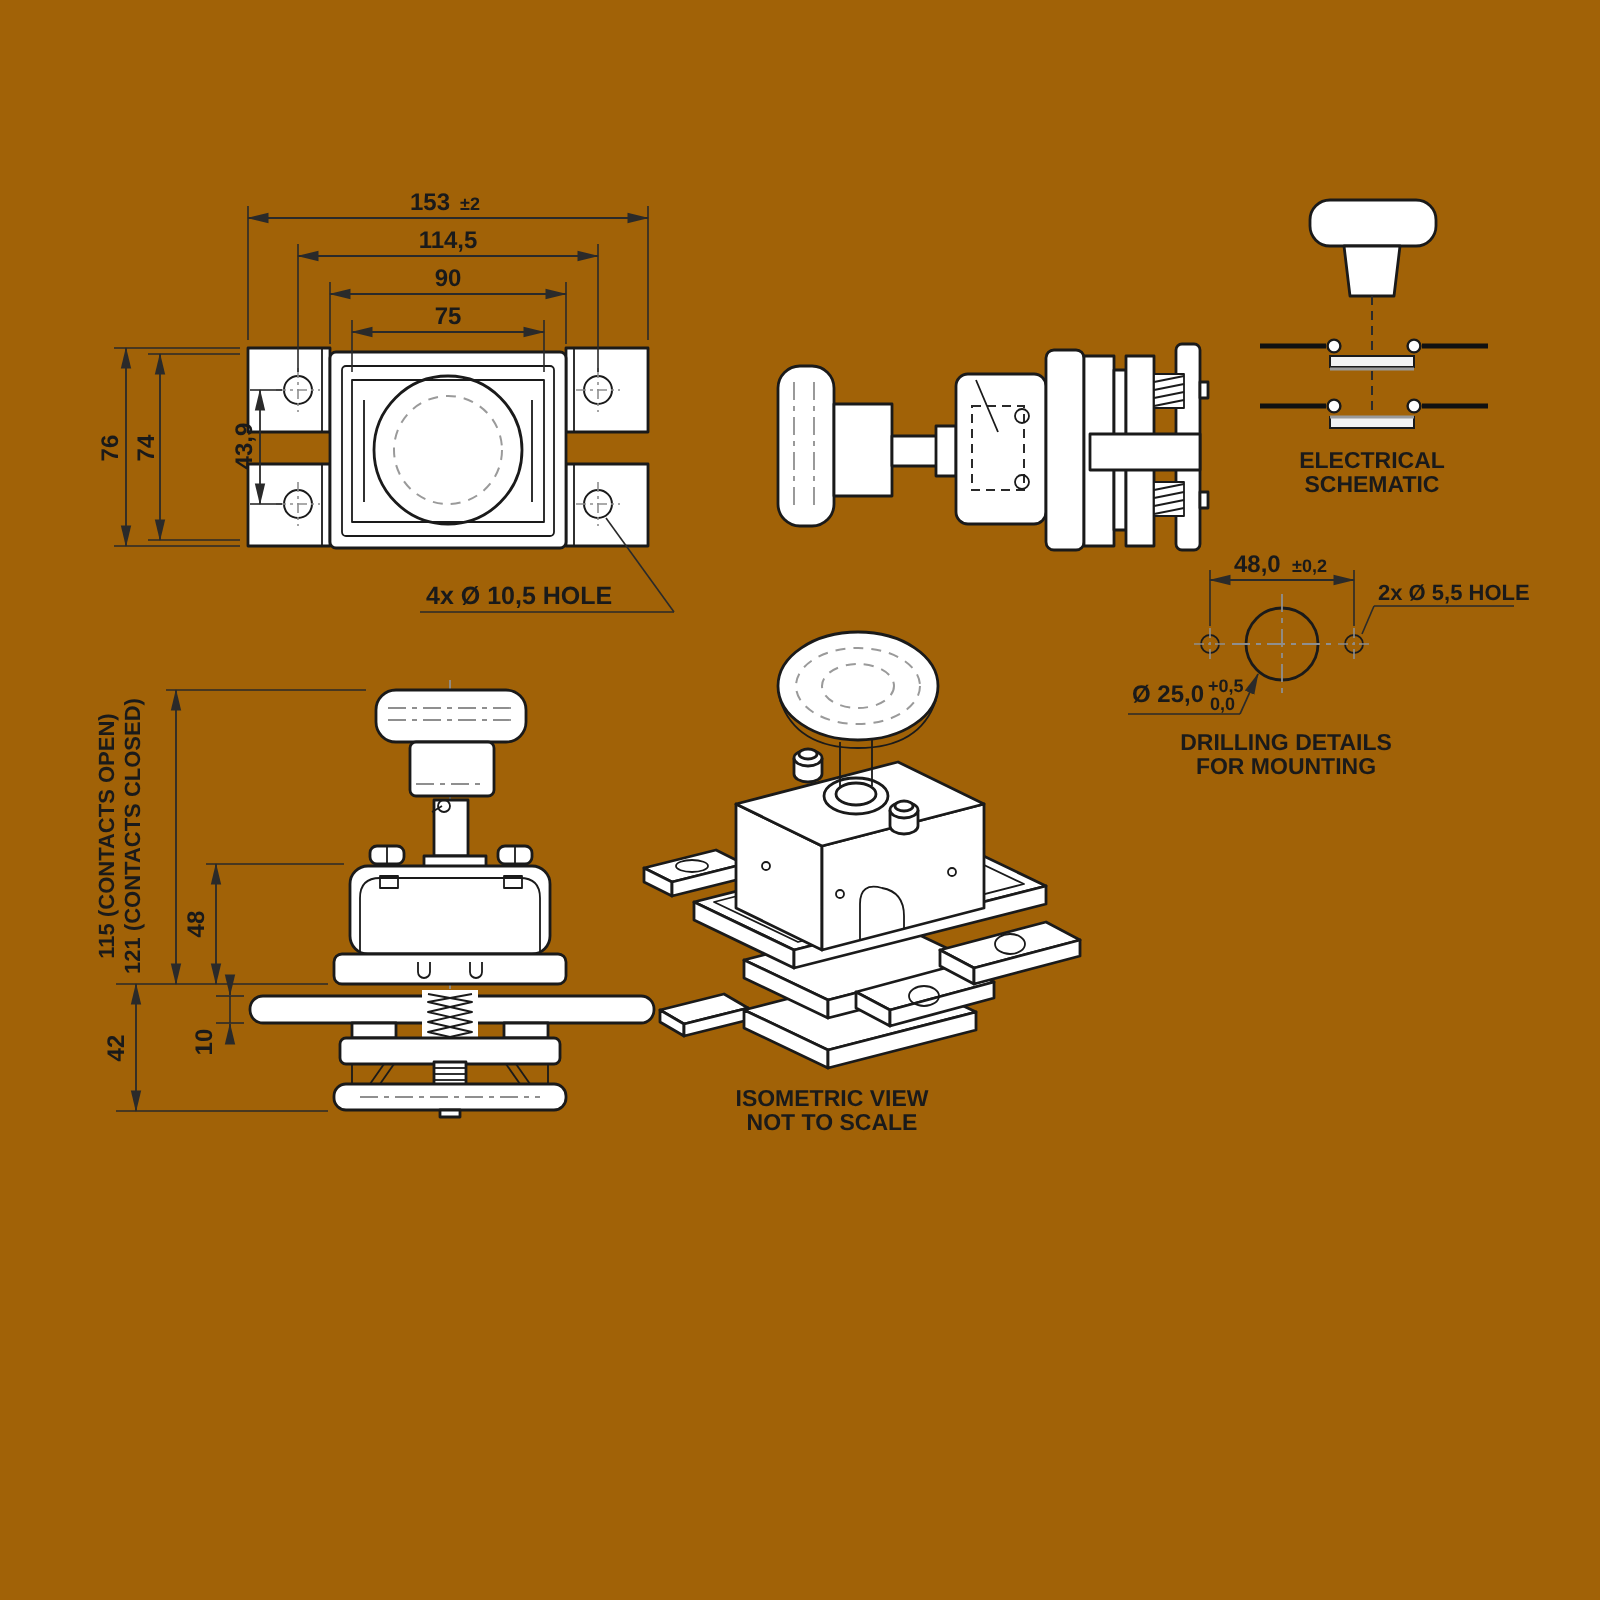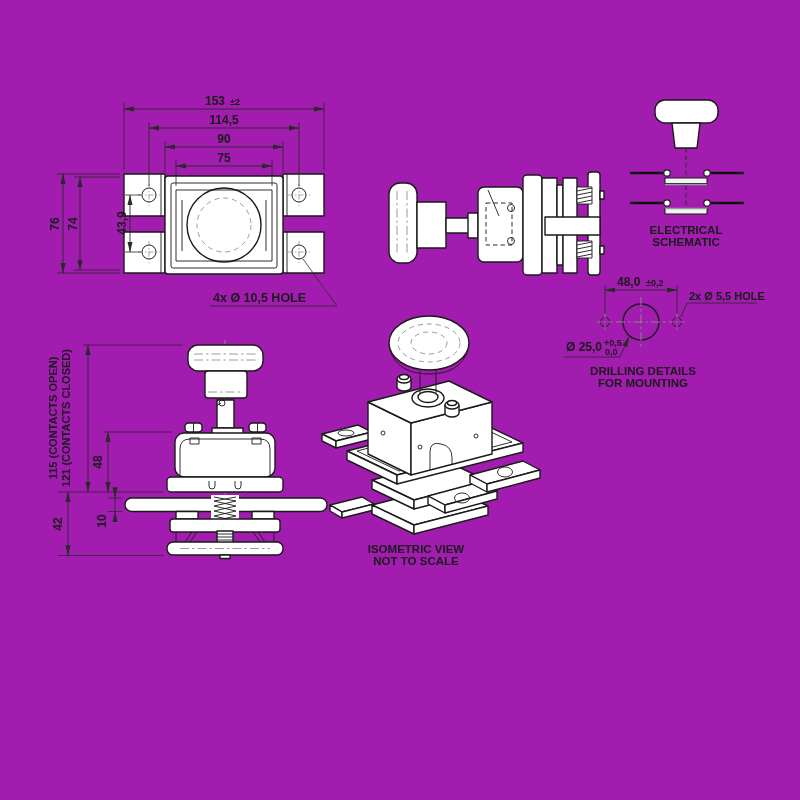--- a/index.html
+++ b/index.html
@@ -1,16 +1,16 @@
 <!DOCTYPE html>
 <html><head>
 <meta charset="utf-8">
 <style>
   html,body { margin:0; padding:0; background:#ffffff; }
-  .stage { position:relative; width:800px; height:800px; background:#a21caf; overflow:hidden; }
+  .stage { position:relative; width:800px; height:800px; background:#a16207; overflow:hidden; }
   svg { display:block; }
   text { font-family:"Liberation Sans", sans-serif; fill:#1a1a1a; }
   .dimtxt  { font-size:12px;  font-weight:bold; }
   .dimtol  { font-size:9px;   font-weight:bold; }
   .note    { font-size:12.5px;font-weight:bold; }
   .note2   { font-size:11px;  font-weight:bold; }
   .title   { font-size:11.5px;font-weight:bold; }
   .fw  { fill:#ffffff; stroke:#1a1a1a; stroke-width:1.4; stroke-linejoin:round; }
   .ol  { fill:none; stroke:#1a1a1a; stroke-width:1.4; stroke-linejoin:round; }
   .ol2 { fill:none; stroke:#1a1a1a; stroke-width:0.9; stroke-linejoin:round; }

